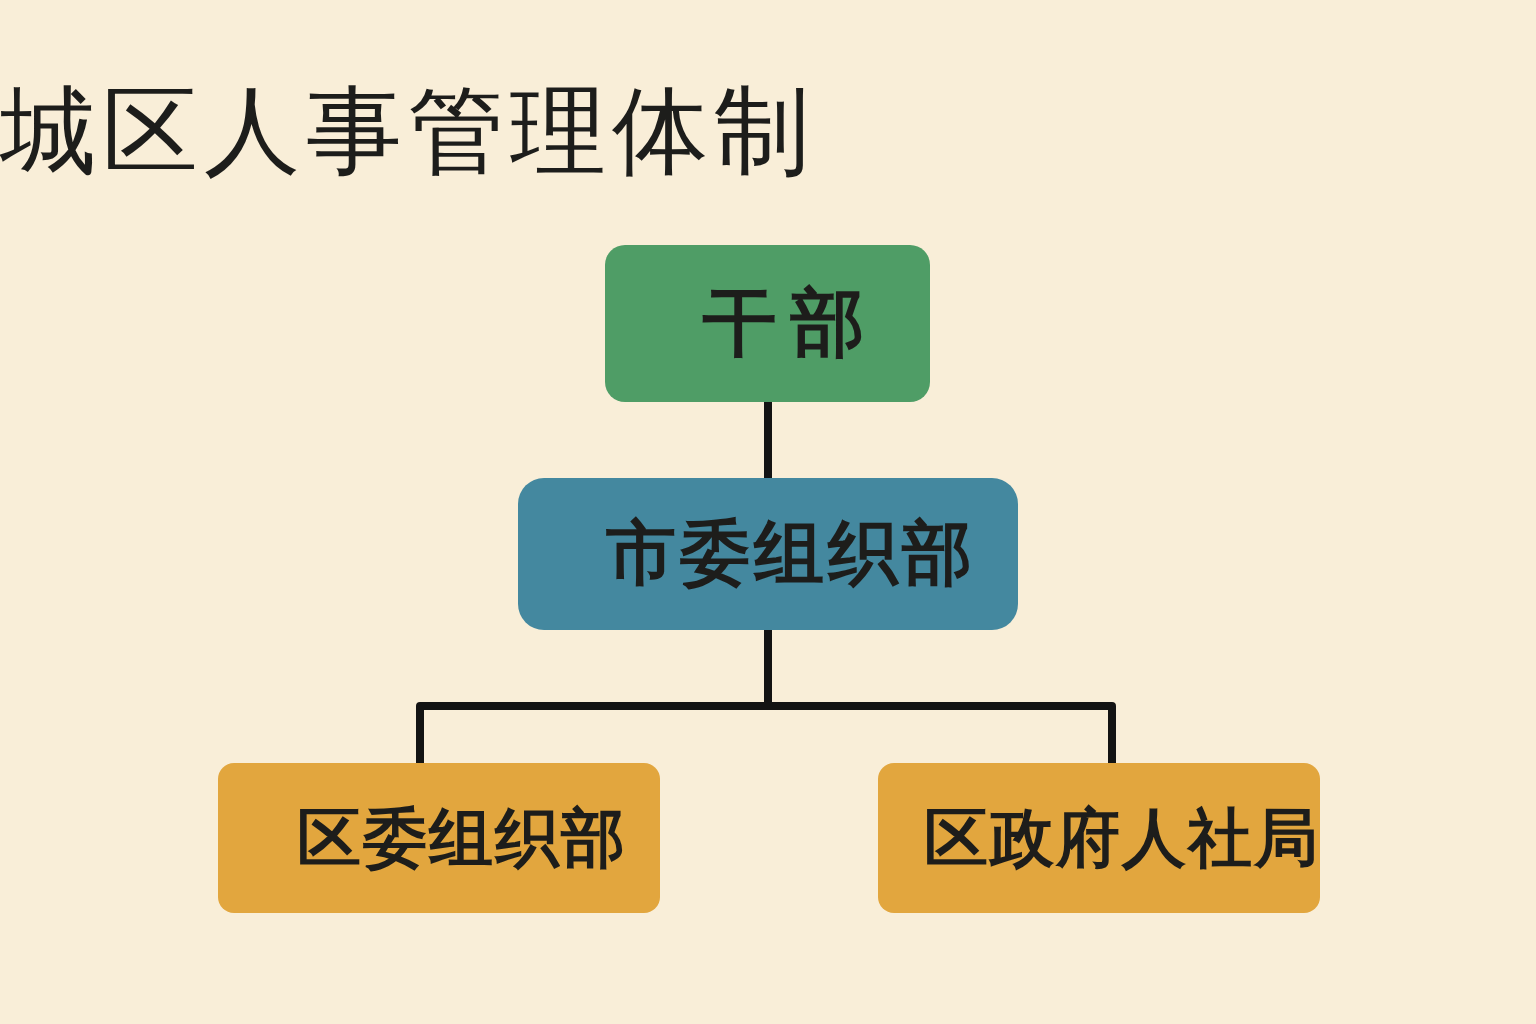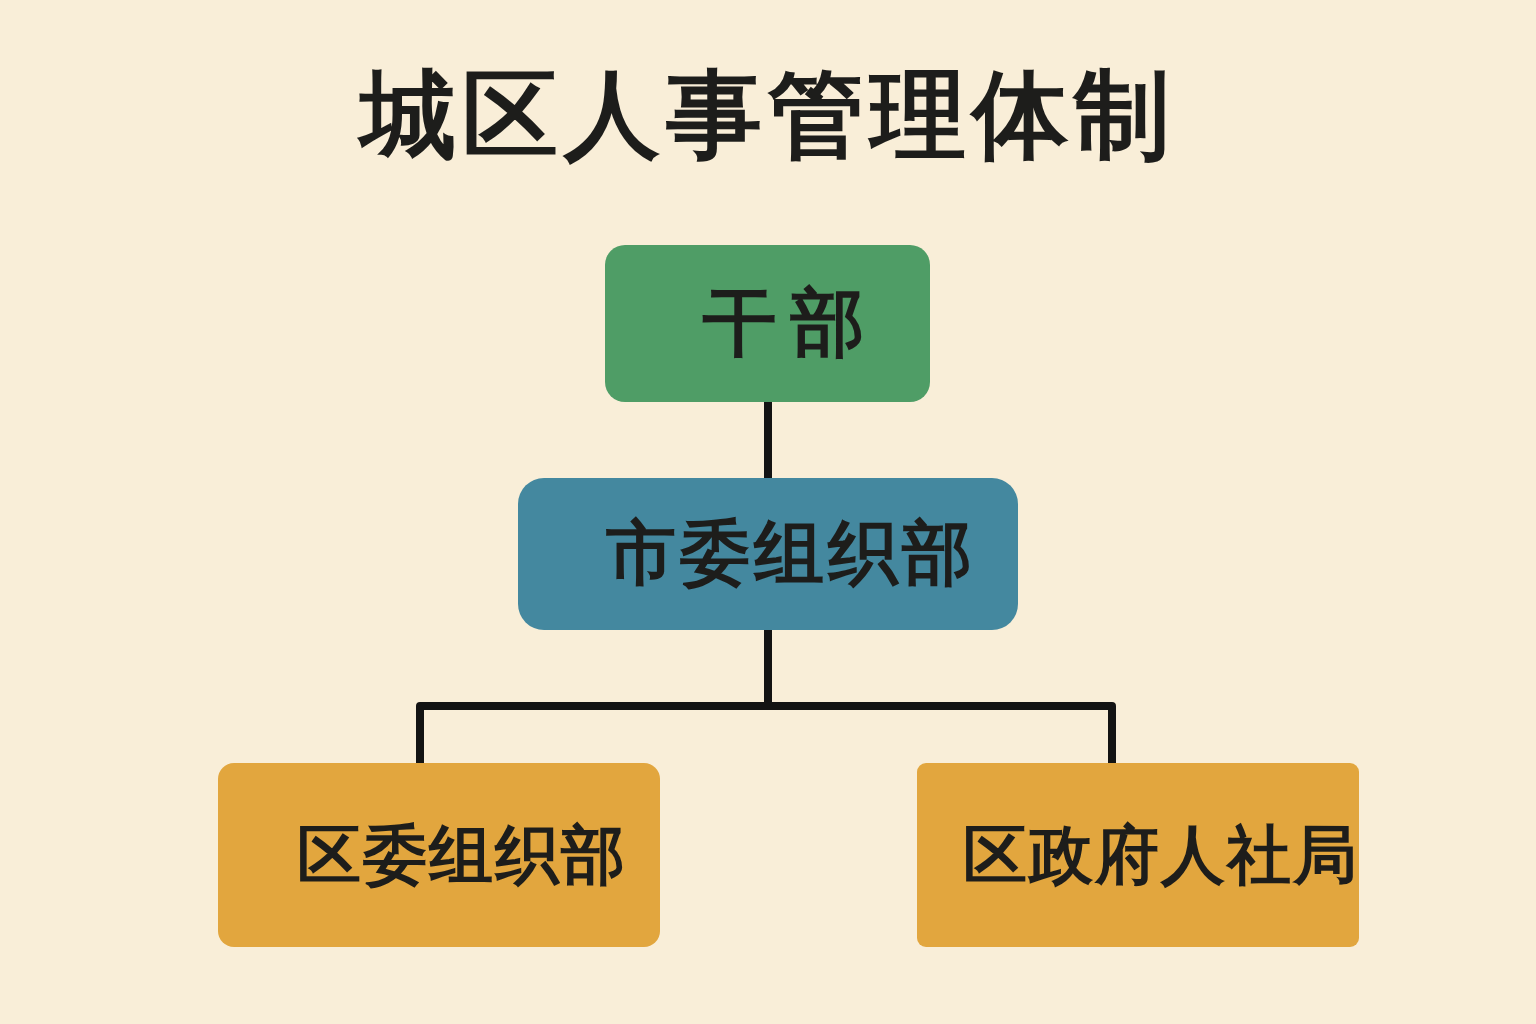--- a/index.html
+++ b/index.html
@@ -16,25 +16,24 @@
     font-family: "Liberation Sans", "DejaVu Sans", sans-serif;
   }
   .canvas {
     position: relative;
     width: 1536px; height: 1024px;
     background: var(--background);
     overflow: hidden;
   }
   .title {
     position: absolute;
-    top: 52px; left: 0;
+    top: 68px; left: 0;
     width: 100%;
-    text-align: center;
     font-size: 96px;
-    font-weight: 700;
+    font-weight: 400;
     color: var(--text);
     letter-spacing: 6px;
   }
   .connectors {
     position: absolute;
     top: 0; left: 0;
     width: 1536px; height: 1024px;
   }
   .connectors path {
     fill: none;
@@ -64,28 +63,28 @@
   .node-municipal {
     left: 518px; top: 478px;
     width: 500px; height: 152px;
     background: var(--municipal-box);
     border-radius: 26px;
     font-size: 70px;
     letter-spacing: 4px;
   }
   .node-district {
     top: 763px;
-    width: 442px; height: 184px;
+    width: 442px; height: 150px;
     background: var(--district-box);
     border-radius: 16px;
     font-size: 64px;
     letter-spacing: 2px;
   }
   .node-district-org { left: 218px; }
-  .node-district-hr { left: 917px; border-radius: 9px; }
+  .node-district-hr { left: 878px; }
 </style>
 </head>
 <body>
 
 <div class="canvas">
 
   <div class="title">城区人事管理体制</div>
 
   <svg class="connectors" viewBox="0 0 1536 1024" xmlns="http://www.w3.org/2000/svg">
     <path d="M 768 400 L 768 480"></path>

